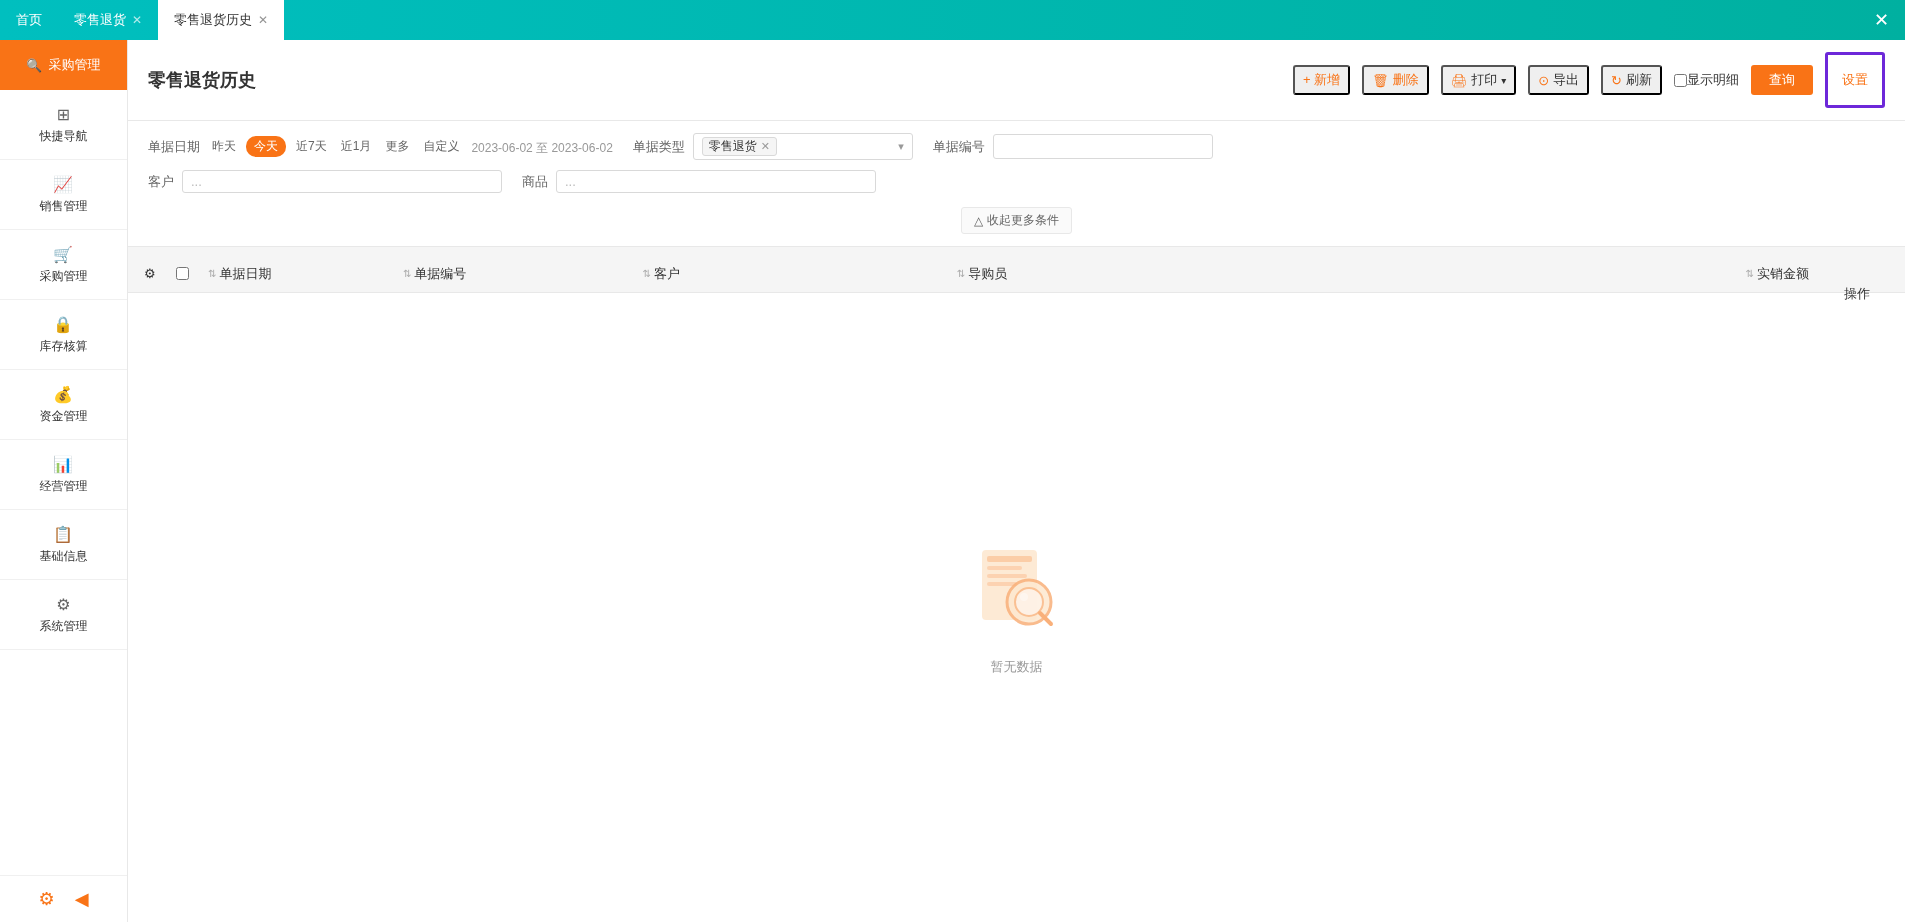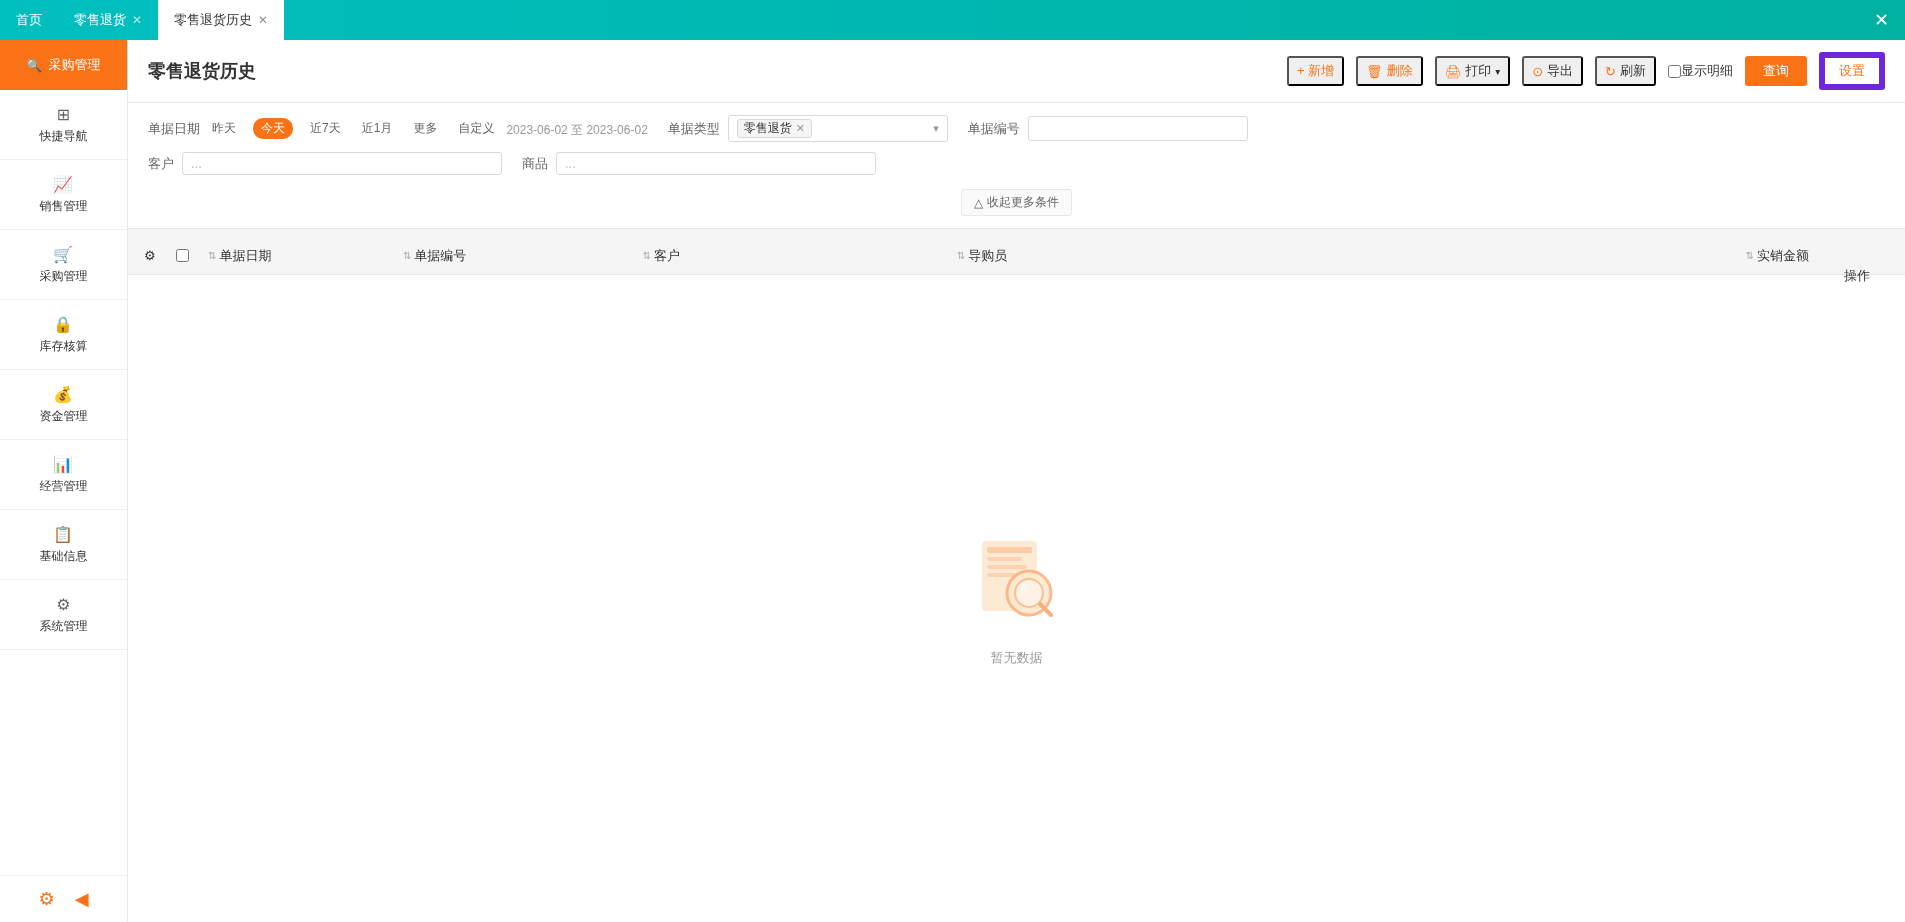--- a/index.html
+++ b/index.html
@@ -153,22 +153,22 @@
       color: #fff;
       border: none;
       padding: 6px 18px;
       border-radius: 3px;
       cursor: pointer;
       font-size: 13px;
     }
     .btn-set {
       background: #fff;
       color: #f97316;
-      border: 6px solid #6d28d9;
-      padding: 4px 14px;
+      border: 3px solid #6d28d9;
+      padding: 16px 14px;
       border-radius: 3px;
       cursor: pointer;
       font-size: 13px;
     }
     .checkbox-label {
       display: flex;
       align-items: center;
       font-size: 13px;
       color: #333;
       cursor: pointer;
@@ -196,21 +196,21 @@
       color: #333;
     }
     .filter-label {
       color: #666;
       white-space: nowrap;
       font-size: 13px;
     }
     .date-filters {
       display: flex;
       align-items: flex-start;
-      gap: 13px;
+      gap: 6px;
     }
     .date-btn {
       font-size: 12px;
       color: #666;
       cursor: pointer;
       padding: 2px 4px;
       border-radius: 3px;
     }
     .date-btn.active {
       background: #f97316;

